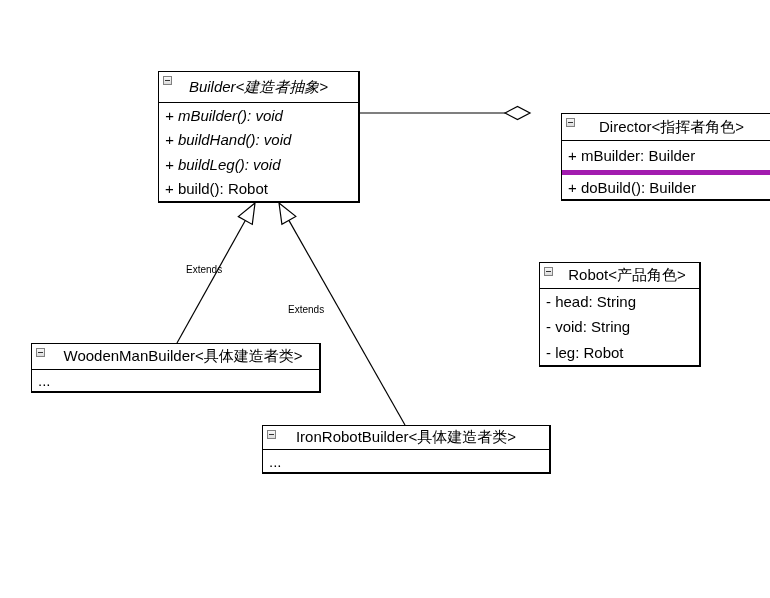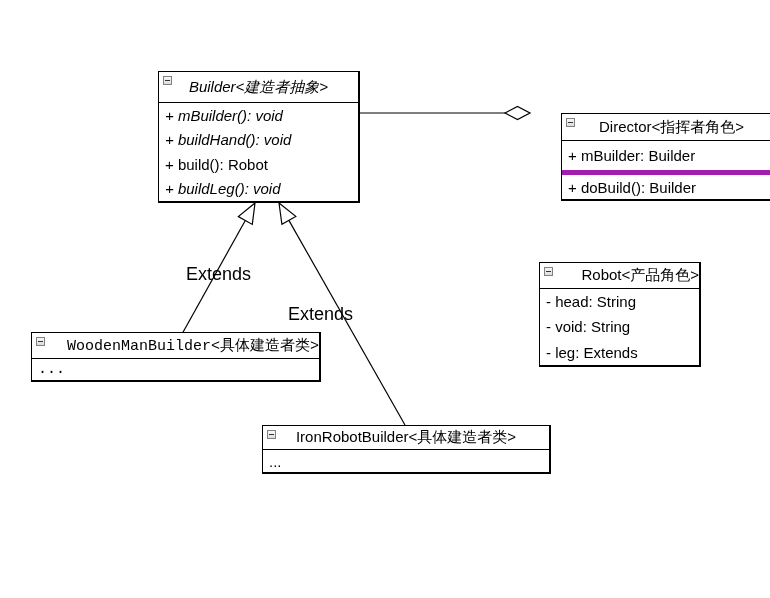--- a/index.html
+++ b/index.html
@@ -46,21 +46,21 @@
   .uml-title {
     position: relative;
     display: flex;
     align-items: center;
     justify-content: center;
     border-bottom: 1px solid #000000;
     white-space: nowrap;
     flex: 0 0 auto;
   }
   .uml-title.align-left {
-    justify-content: flex-end;
+    justify-content: center;
     padding-left: 15px;
   }
   .uml-title.italic .uml-title-text {
     font-style: italic;
   }
   .collapse-box {
     position: absolute;
     left: 4px;
     top: 4px;
     width: 9px;
@@ -93,33 +93,33 @@
     display: flex;
     align-items: center;
     padding-left: 6px;
     white-space: nowrap;
   }
   .uml-member.abstract {
     font-style: italic;
   }
   .edge-label {
     position: absolute;
-    font-size: 18px;
+    font-size: 10px;
     white-space: nowrap;
     background: transparent;
   }
   
   #class-builder  { left: 158px; top: 71px;  width: 202px; height: 132px; }
   #class-builder .uml-title { height: 30px; }
   #class-director { left: 561px; top: 71px;  width: 222px; height: 88px; margin-top: 42px; }
   #class-director .uml-title { height: 26px; }
   #class-director .uml-compartment.attrs { flex: 0 0 29px; }
   #class-robot    { left: 539px; top: 262px; width: 162px; height: 105px; }
   #class-robot .uml-title { height: 25px; }
-  #class-wooden   { left: 31px;  top: 332px; width: 290px; height: 50px; font-family: Liberation Mono, monospace; }
+  #class-wooden   { left: 31px;  top: 343px; width: 290px; height: 50px; }
   #class-wooden .uml-title { height: 25px; }
   #class-iron     { left: 262px; top: 425px; width: 289px; height: 49px; }
   #class-iron .uml-title { height: 23px; }
   #label-extends-left  { left: 186px; top: 264px; }
   #label-extends-right { left: 288px; top: 304px; }
 </style>
 </head>
 <body>
 
 <div id="canvas">
@@ -140,22 +140,22 @@
   </svg>
 
   <div class="uml-class" id="class-builder">
     <div class="uml-title italic">
       <span class="collapse-box"></span>
       <span class="uml-title-text">Builder&lt;建造者抽象&gt;</span>
     </div>
     <div class="uml-compartment">
       <div class="uml-member abstract">+ mBuilder(): void</div>
       <div class="uml-member abstract">+ buildHand(): void</div>
+      <div class="uml-member abstract">+ buildLeg(): void</div>
       <div class="uml-member">+ build(): Robot</div>
-      <div class="uml-member abstract">+ buildLeg(): void</div>
     </div>
   </div>
 
   <div class="uml-class" id="class-director">
     <div class="uml-title">
       <span class="collapse-box"></span>
       <span class="uml-title-text">Director&lt;指挥者角色&gt;</span>
     </div>
     <div class="uml-compartment attrs">
       <div class="uml-member">+ mBuilder: Builder</div>
@@ -166,21 +166,21 @@
   </div>
 
   <div class="uml-class" id="class-robot">
     <div class="uml-title align-left">
       <span class="collapse-box"></span>
       <span class="uml-title-text">Robot&lt;产品角色&gt;</span>
     </div>
     <div class="uml-compartment">
       <div class="uml-member">- head: String</div>
       <div class="uml-member">- void: String</div>
-      <div class="uml-member">- leg: Extends</div>
+      <div class="uml-member">- leg: Robot</div>
     </div>
   </div>
 
   <div class="uml-class" id="class-wooden">
     <div class="uml-title align-left">
       <span class="collapse-box"></span>
       <span class="uml-title-text">WoodenManBuilder&lt;具体建造者类&gt;</span>
     </div>
     <div class="uml-compartment">
       <div class="uml-member">...</div>

